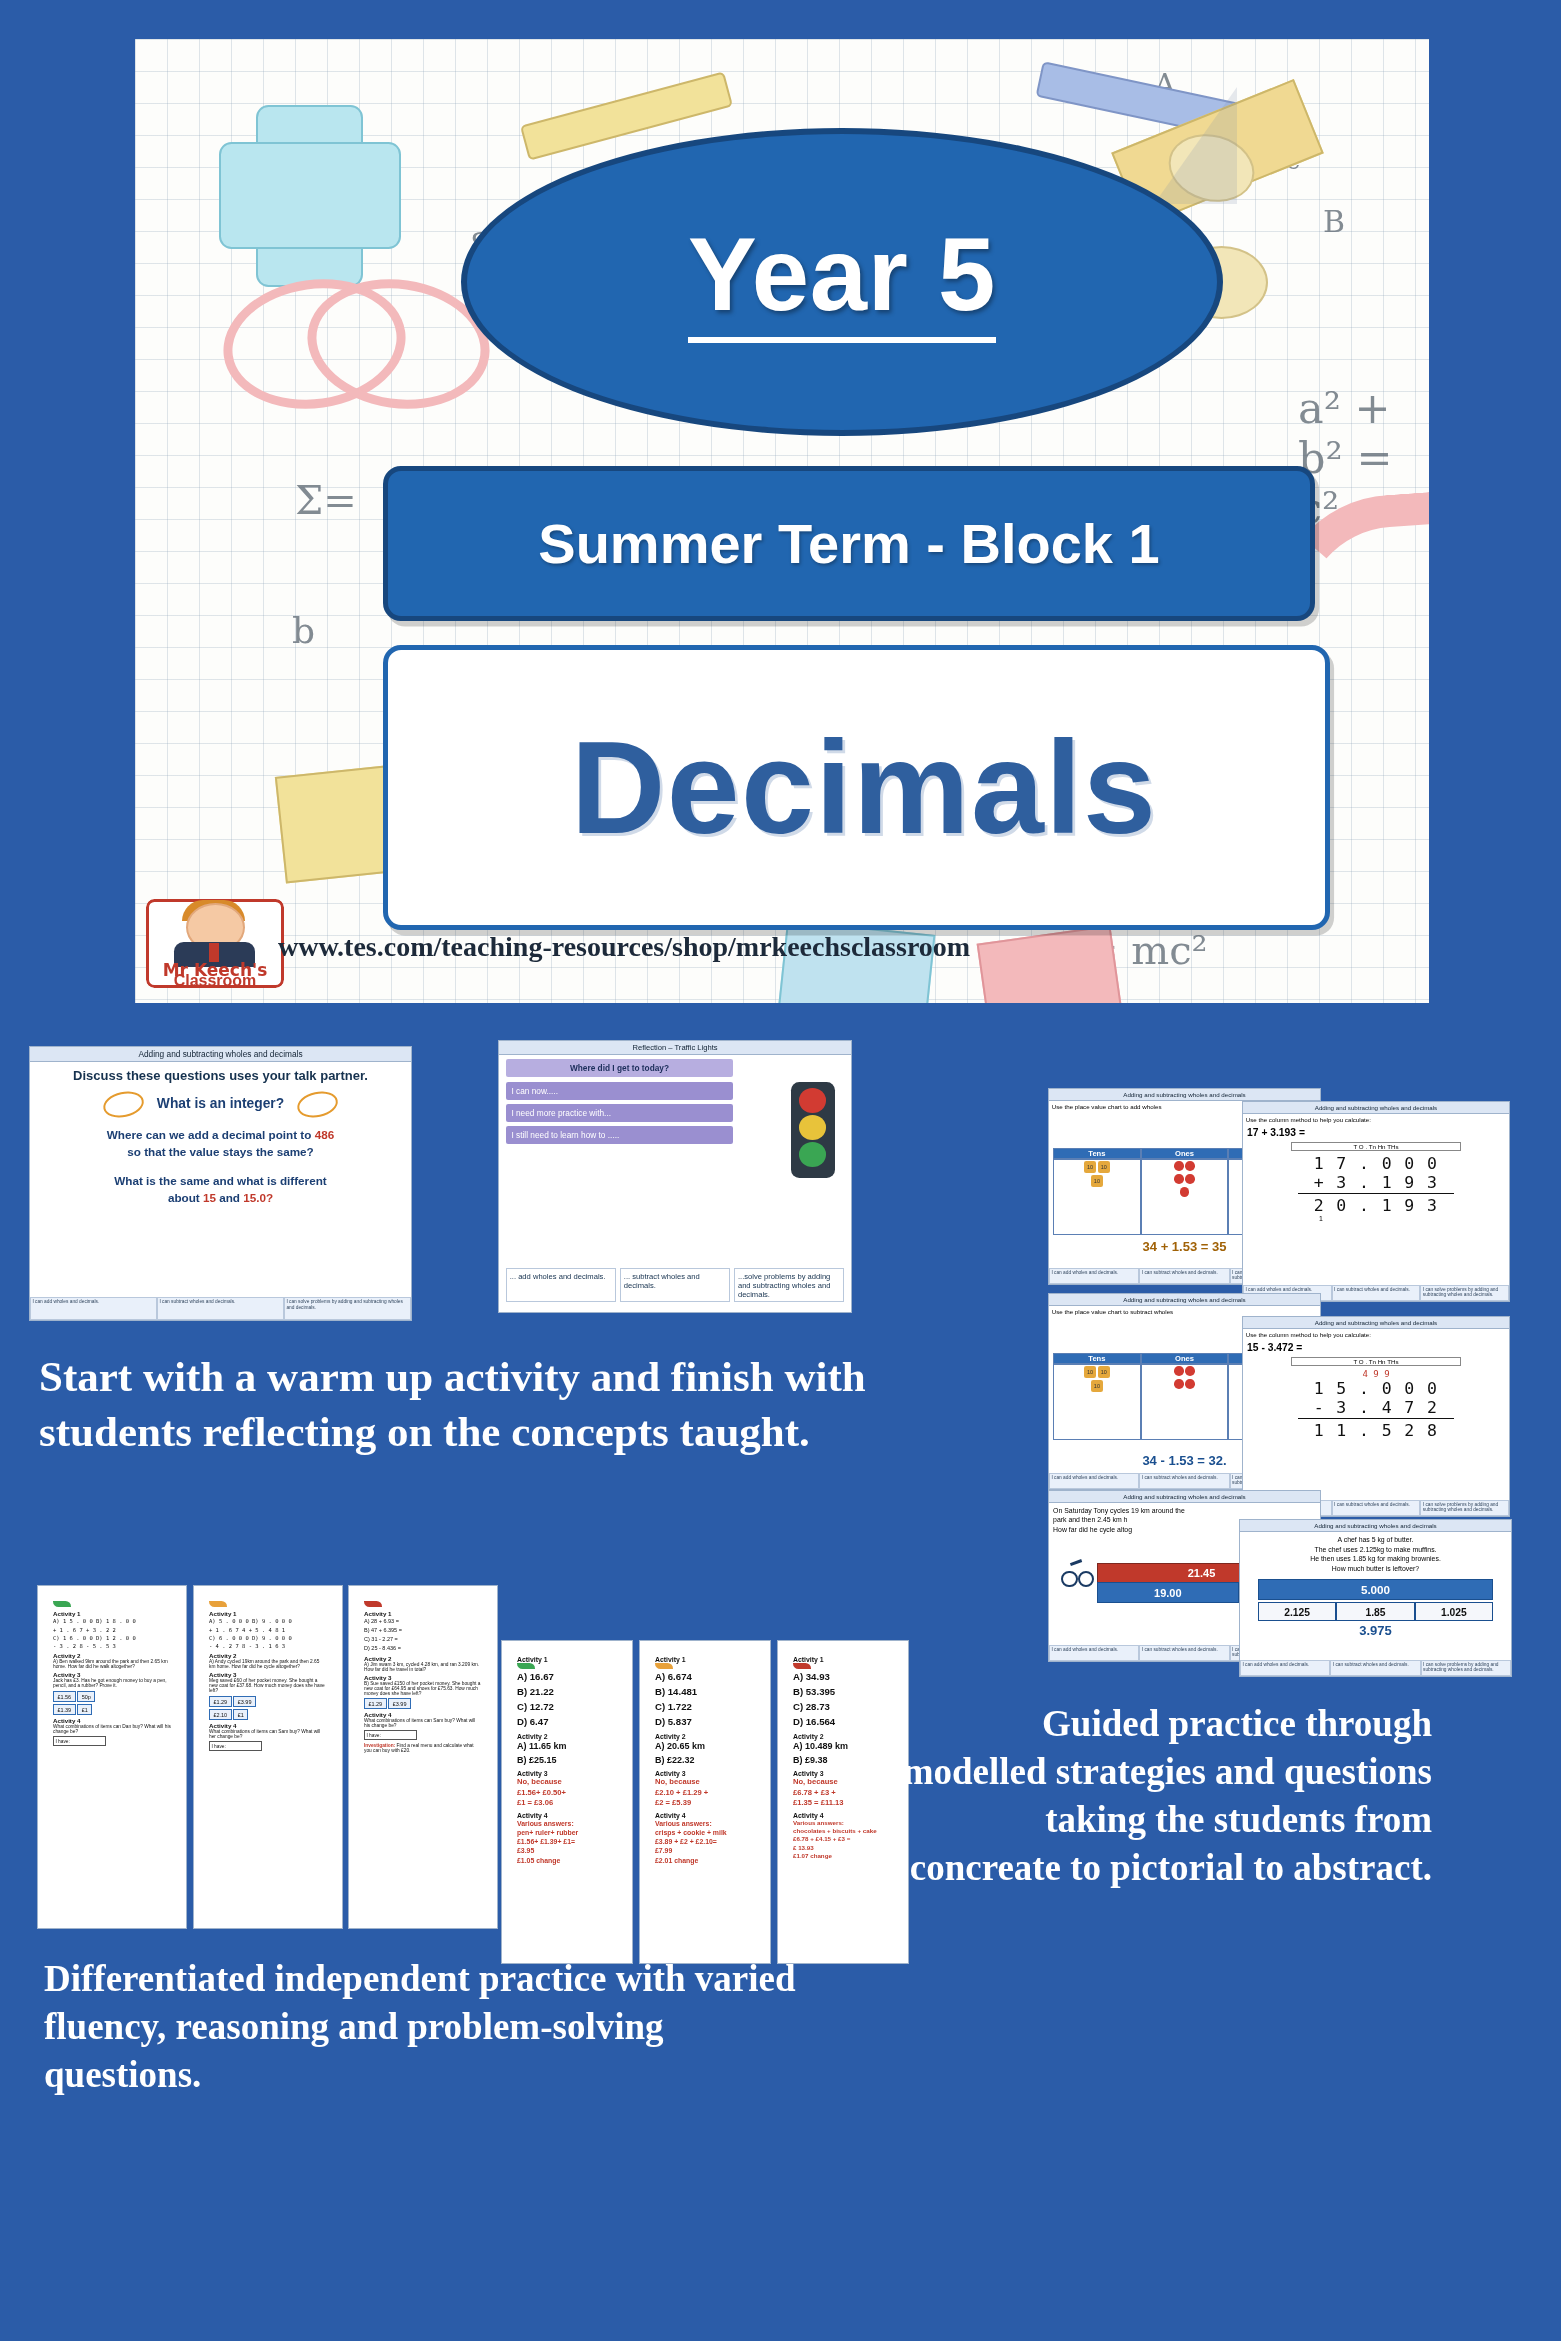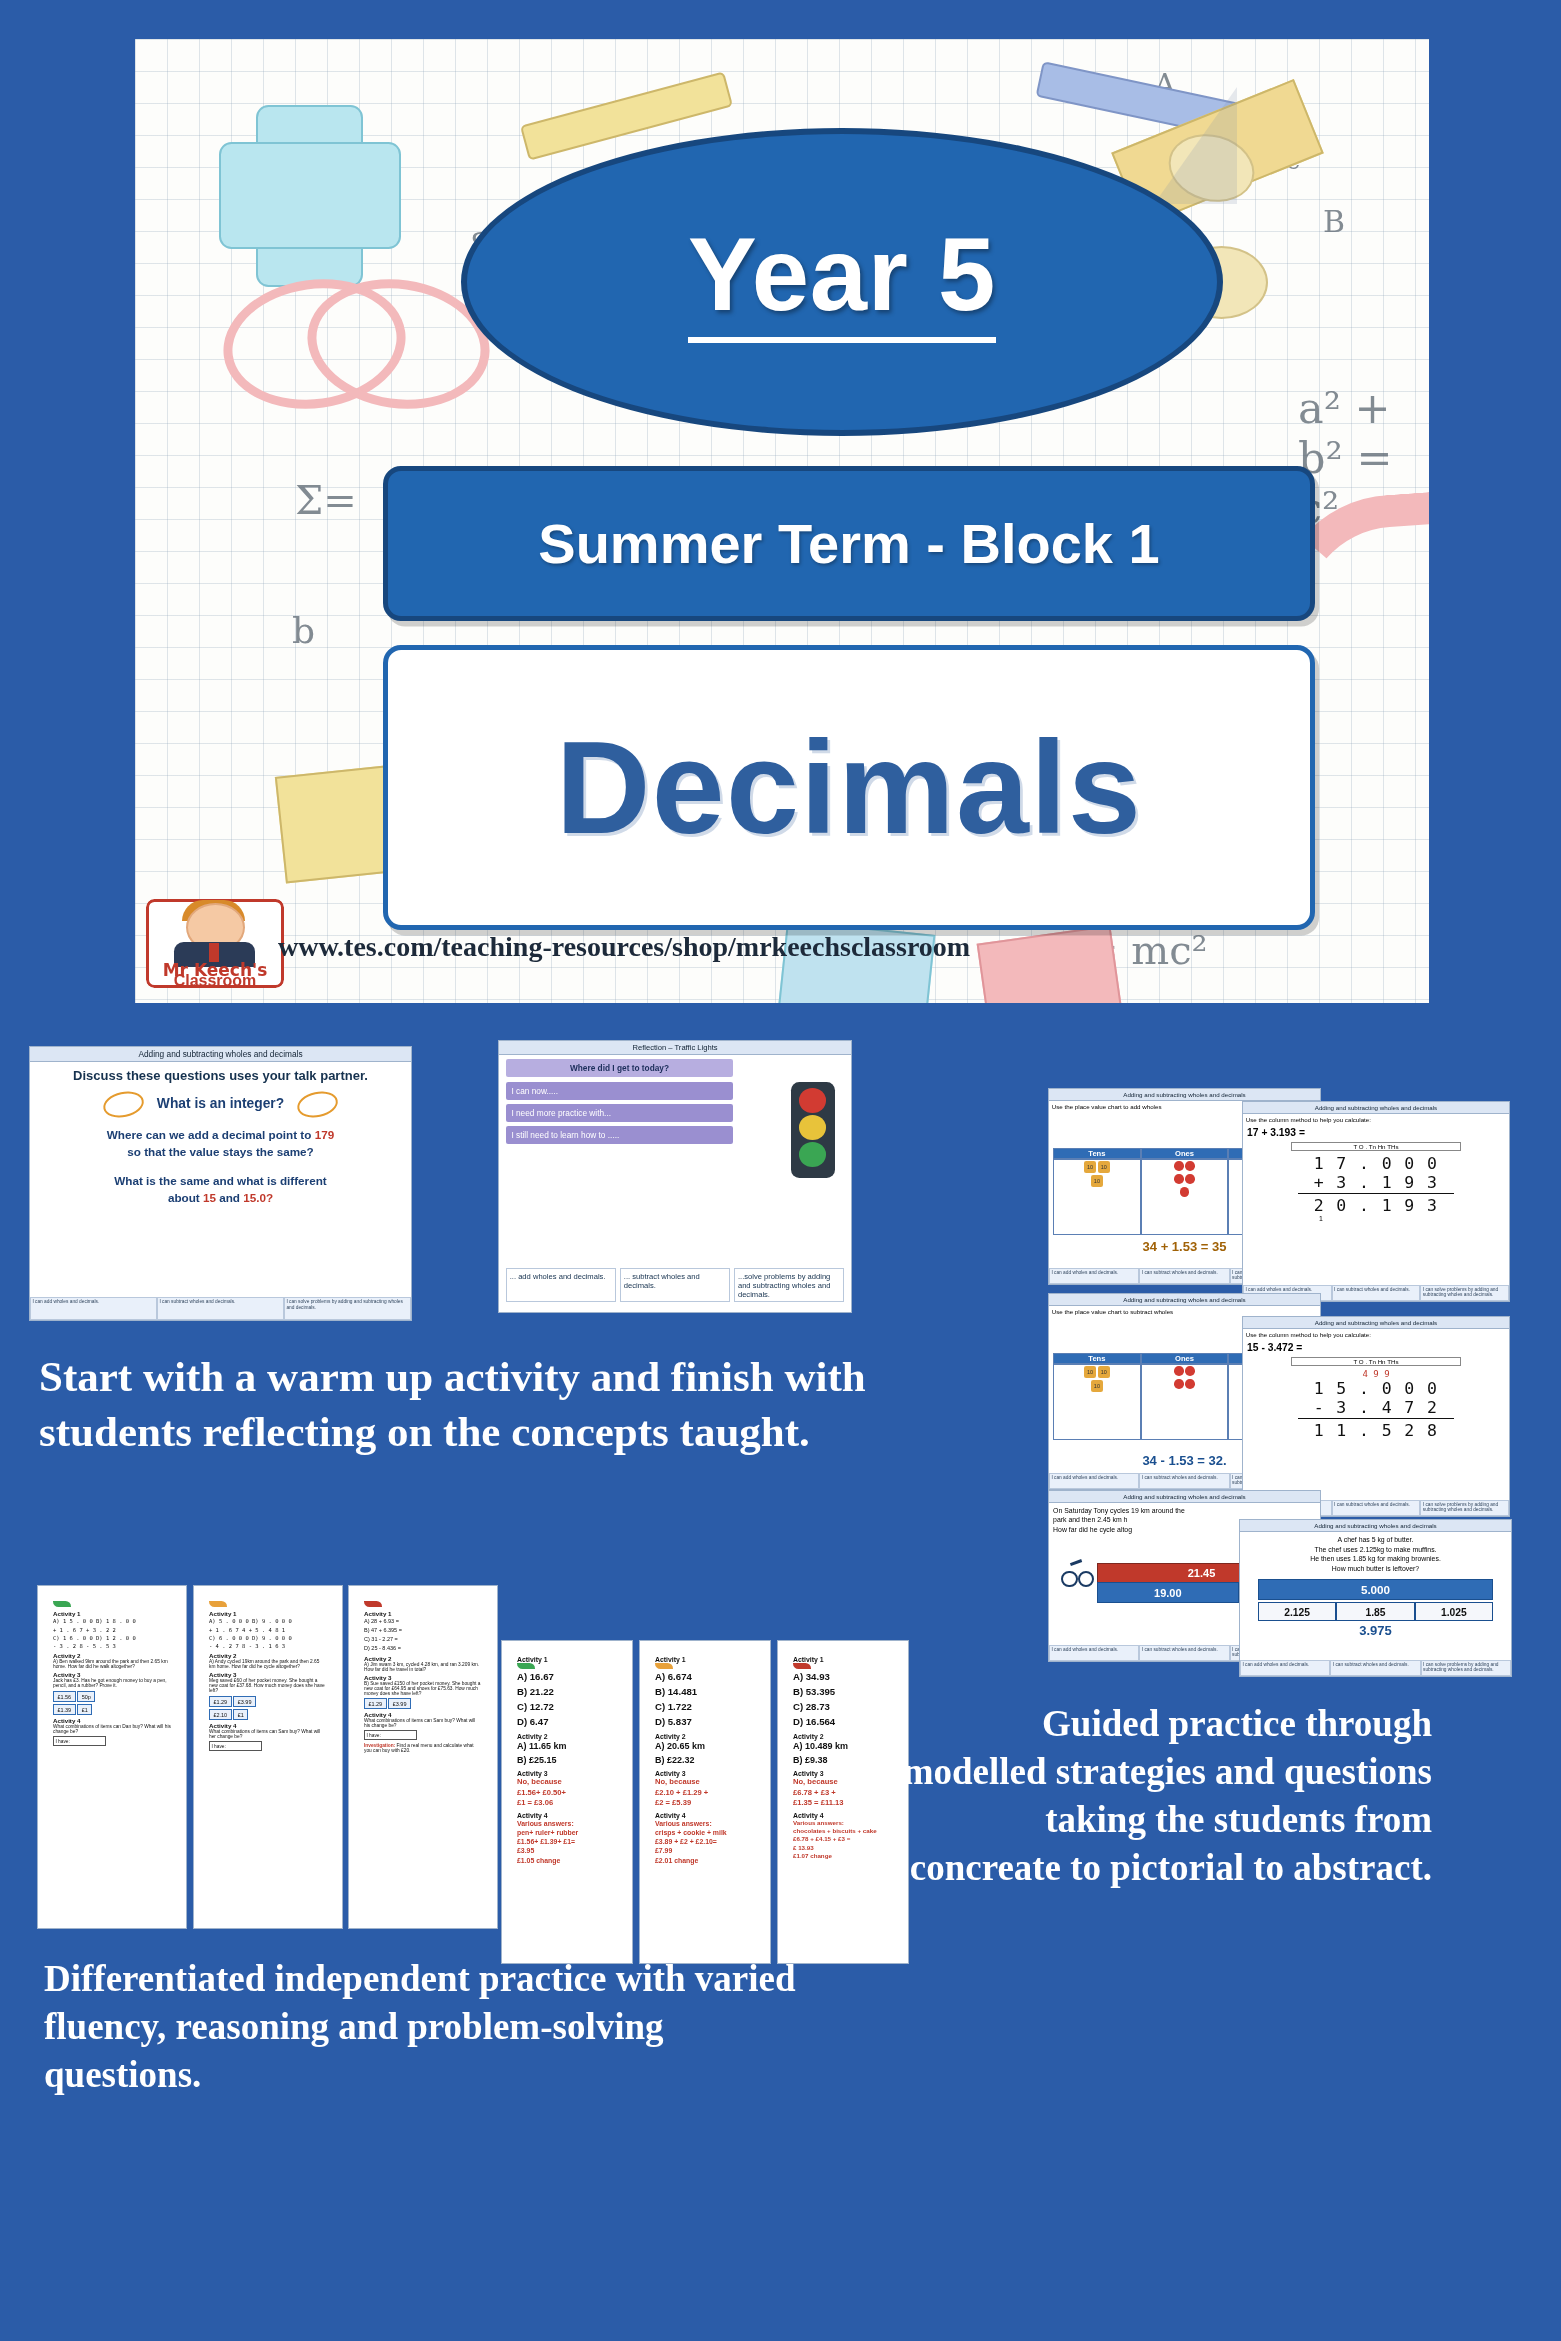--- a/index.html
+++ b/index.html
@@ -45,20 +45,21 @@
     background:#2166b0;border:5.5px solid #17477e;border-radius:18px;
     display:flex;align-items:center;justify-content:center;
     box-shadow:4.1px 5.5px 0 rgba(0,0,0,.18);
   }
   .hero-band .t{color:#fff;font-size:56px;font-weight:bold;text-shadow:1.4px 2.1px 3.4px rgba(0,0,0,.3);}
   .hero-card{
     position:absolute;left:248px;top:606px;width:922px;height:275px;
     background:#ffffff;border:5.5px solid #2166b0;border-radius:18px;
     display:flex;align-items:center;justify-content:center;
     box-shadow:4.1px 5.5px 0 rgba(0,0,0,.18);
+    padding-left:15px;
   }
   .hero-card .t{color:#2f5f9e;font-size:131px;font-weight:bold;letter-spacing:1.4px;text-shadow:2.8px 3.4px 0 rgba(120,150,190,.35);}
   .logo{
     position:absolute;left:146px;top:899px;width:138px;height:89px;
     border-radius:8.3px;overflow:hidden;background:#fff;
   }
   .logo .face{
     position:absolute;left:40px;top:4.1px;width:55px;height:45px;border-radius:50%;
     background:#f5c9a4;border:2.1px solid #e2a87c;
   }
@@ -171,21 +172,21 @@
 <div class="slide" id="warm">
   <div class="hdr" style="font-size:8.3px;">Adding and subtracting wholes and decimals</div>
   <div style="text-align:center;font-size:13px;font-weight:bold;color:#16324f;margin:5.5px 4.1px 4.1px;">Discuss these questions uses your talk partner.</div>
   <div style="text-align:center;margin:9.6px 0 4.1px;">
     <span class="lasso"></span>
     <span style="font-size:13.8px;font-weight:bold;color:#1c3f73;margin:0 9.6px;">What is an integer?</span>
     <span class="lasso"></span>
   </div>
   <div style="text-align:center;font-size:11.7px;font-weight:bold;color:#1c3f73;margin:9.6px 6.9px 0;line-height:1.45;">
     <span>Where can we add a decimal point to</span>
-    <span style="color:#c0392b;">179</span><br>
+    <span style="color:#c0392b;">486</span><br>
     <span>so that the value stays the same?</span>
   </div>
   <div style="text-align:center;font-size:11.7px;font-weight:bold;color:#1c3f73;margin:12.4px 6.9px 0;line-height:1.45;">
     <span>What is the same and what is different</span><br>
     <span>about</span>
     <span style="color:#c0392b;">15</span>
     <span>and</span>
     <span style="color:#c0392b;">15.0?</span>
   </div>
   <div class="foot">

